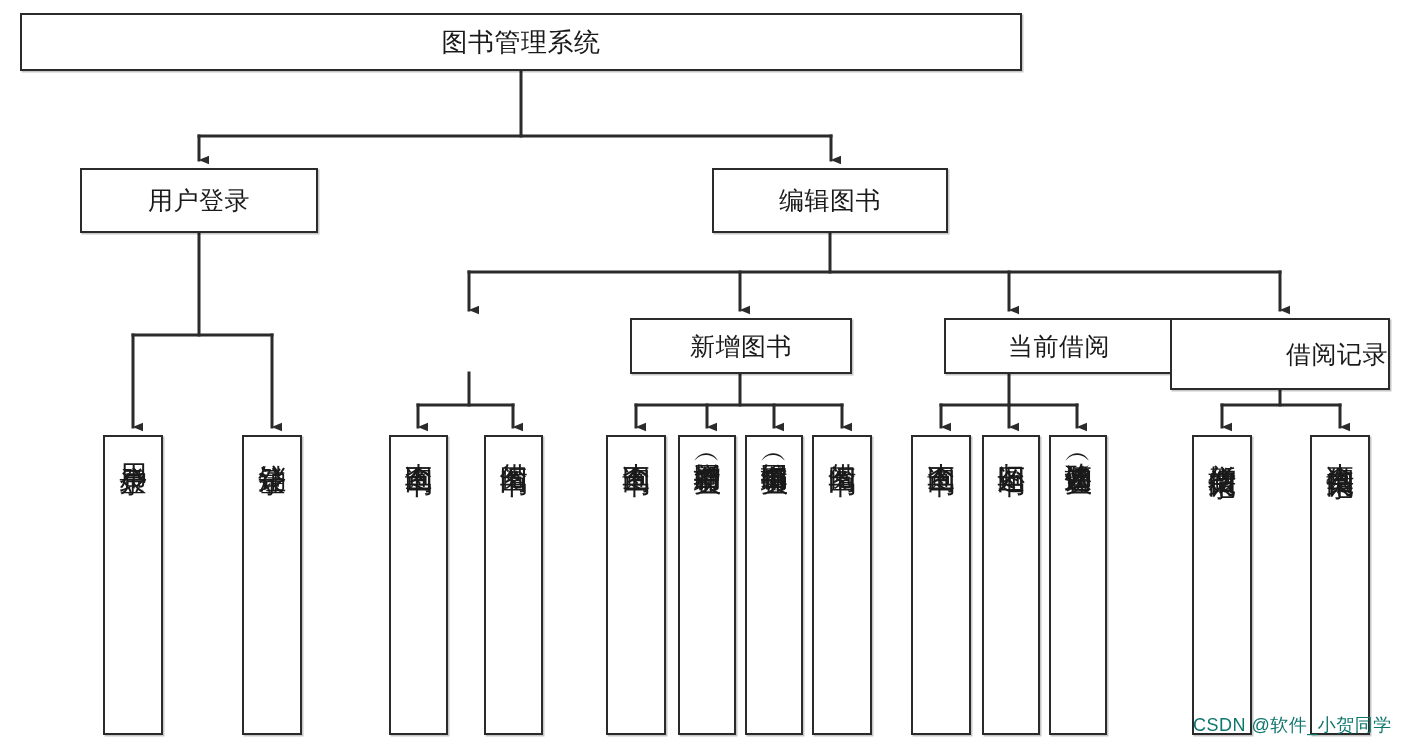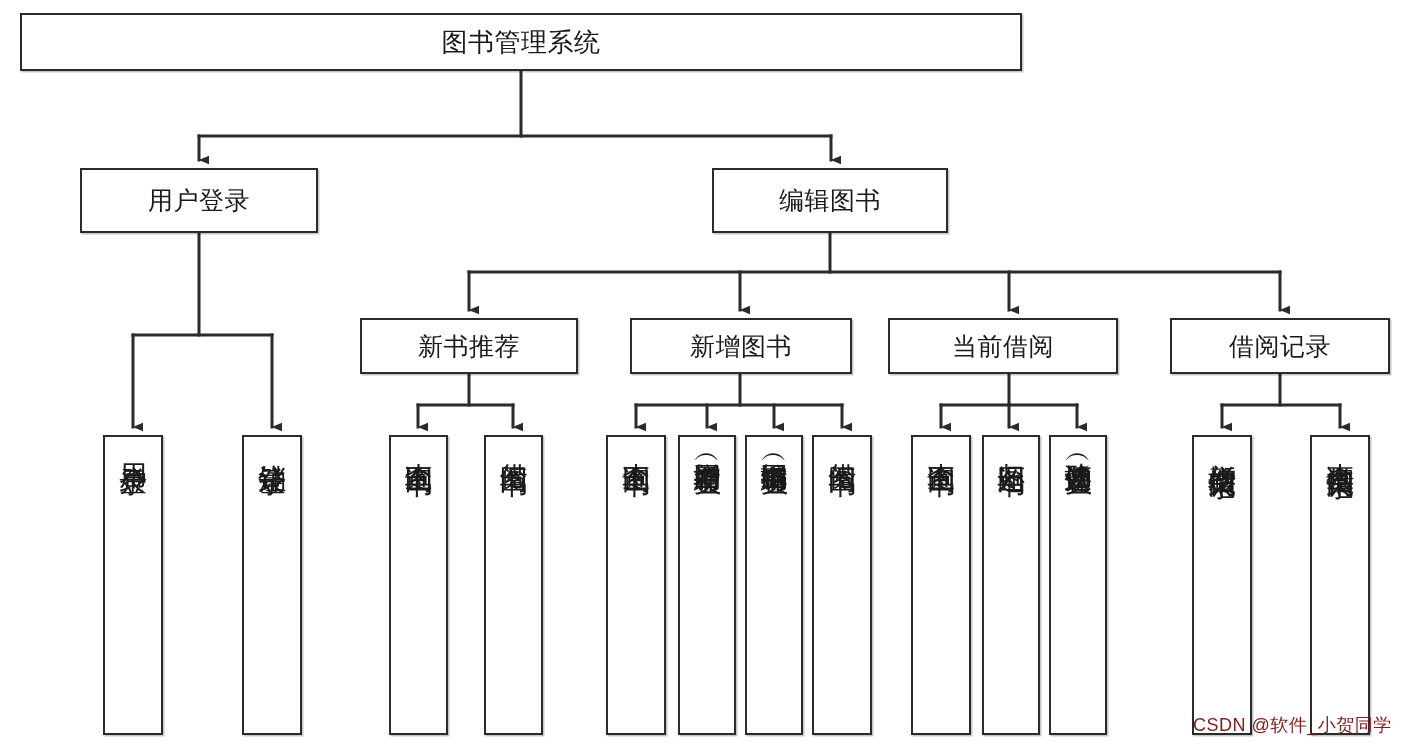--- a/index.html
+++ b/index.html
@@ -48,21 +48,21 @@
     letter-spacing:2px;
     white-space:normal;
     max-height:292px;
   }
   .v-node.tall .lbl{font-size:27px;letter-spacing:1px;}
 
   #watermark{
     position:absolute;
     left:1193px;top:713px;
     font-size:18px;
-    color:#7f1d1d;
+    color:#0f766e;
     letter-spacing:0.5px;
     white-space:nowrap;
     font-family:"Liberation Sans","DejaVu Sans",sans-serif;
   }
 </style>
 </head>
 <body>
 
 <div id="stage">
 
@@ -120,30 +120,27 @@
     <span class="lbl">图书管理系统</span>
   </div>
 
   <div class="node h-node" style="left:80px;top:168px;width:238px;height:65px;">
     <span class="lbl">用户登录</span>
   </div>
   <div class="node h-node" style="left:712px;top:168px;width:236px;height:65px;">
     <span class="lbl">编辑图书</span>
   </div>
 
-  <div class="node h-node" style="left:360px;top:318px;width:218px;height:56px;">
-    <span class="lbl">新书推荐</span>
-  </div>
   <div class="node h-node" style="left:630px;top:318px;width:222px;height:56px;">
     <span class="lbl">新增图书</span>
   </div>
-  <div class="node h-node" style="left:888px;top:318px;width:230px;height:56px;">
+  <div class="node h-node" style="left:944px;top:318px;width:230px;height:56px;">
     <span class="lbl">当前借阅</span>
   </div>
-  <div class="node h-node" style="left:1170px;top:318px;width:220px;height:56px;">
+  <div class="node h-node" style="left:1170px;top:318px;width:220px;height:72px;justify-content:flex-end;">
     <span class="lbl">借阅记录</span>
   </div>
 
   <div class="node v-node" style="left:103px;top:435px;width:60px;height:300px;">
     <span class="lbl">用户登录</span>
   </div>
   <div class="node v-node" style="left:242px;top:435px;width:60px;height:300px;">
     <span class="lbl">注销登录</span>
   </div>
 

